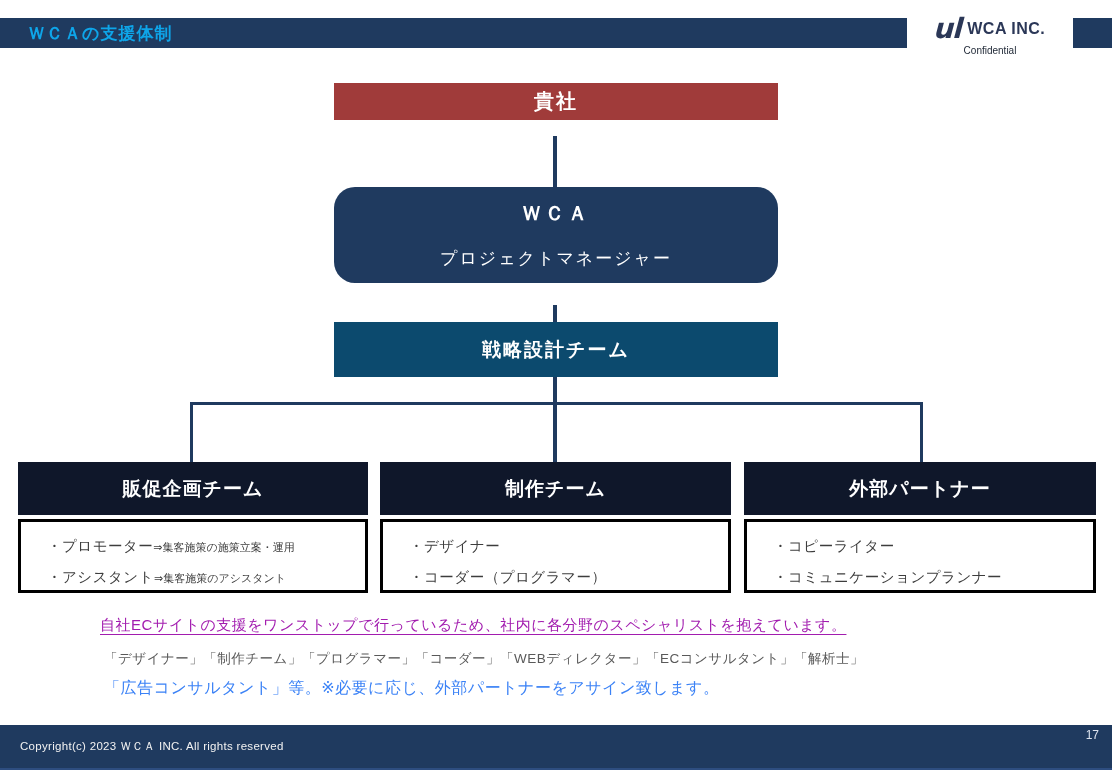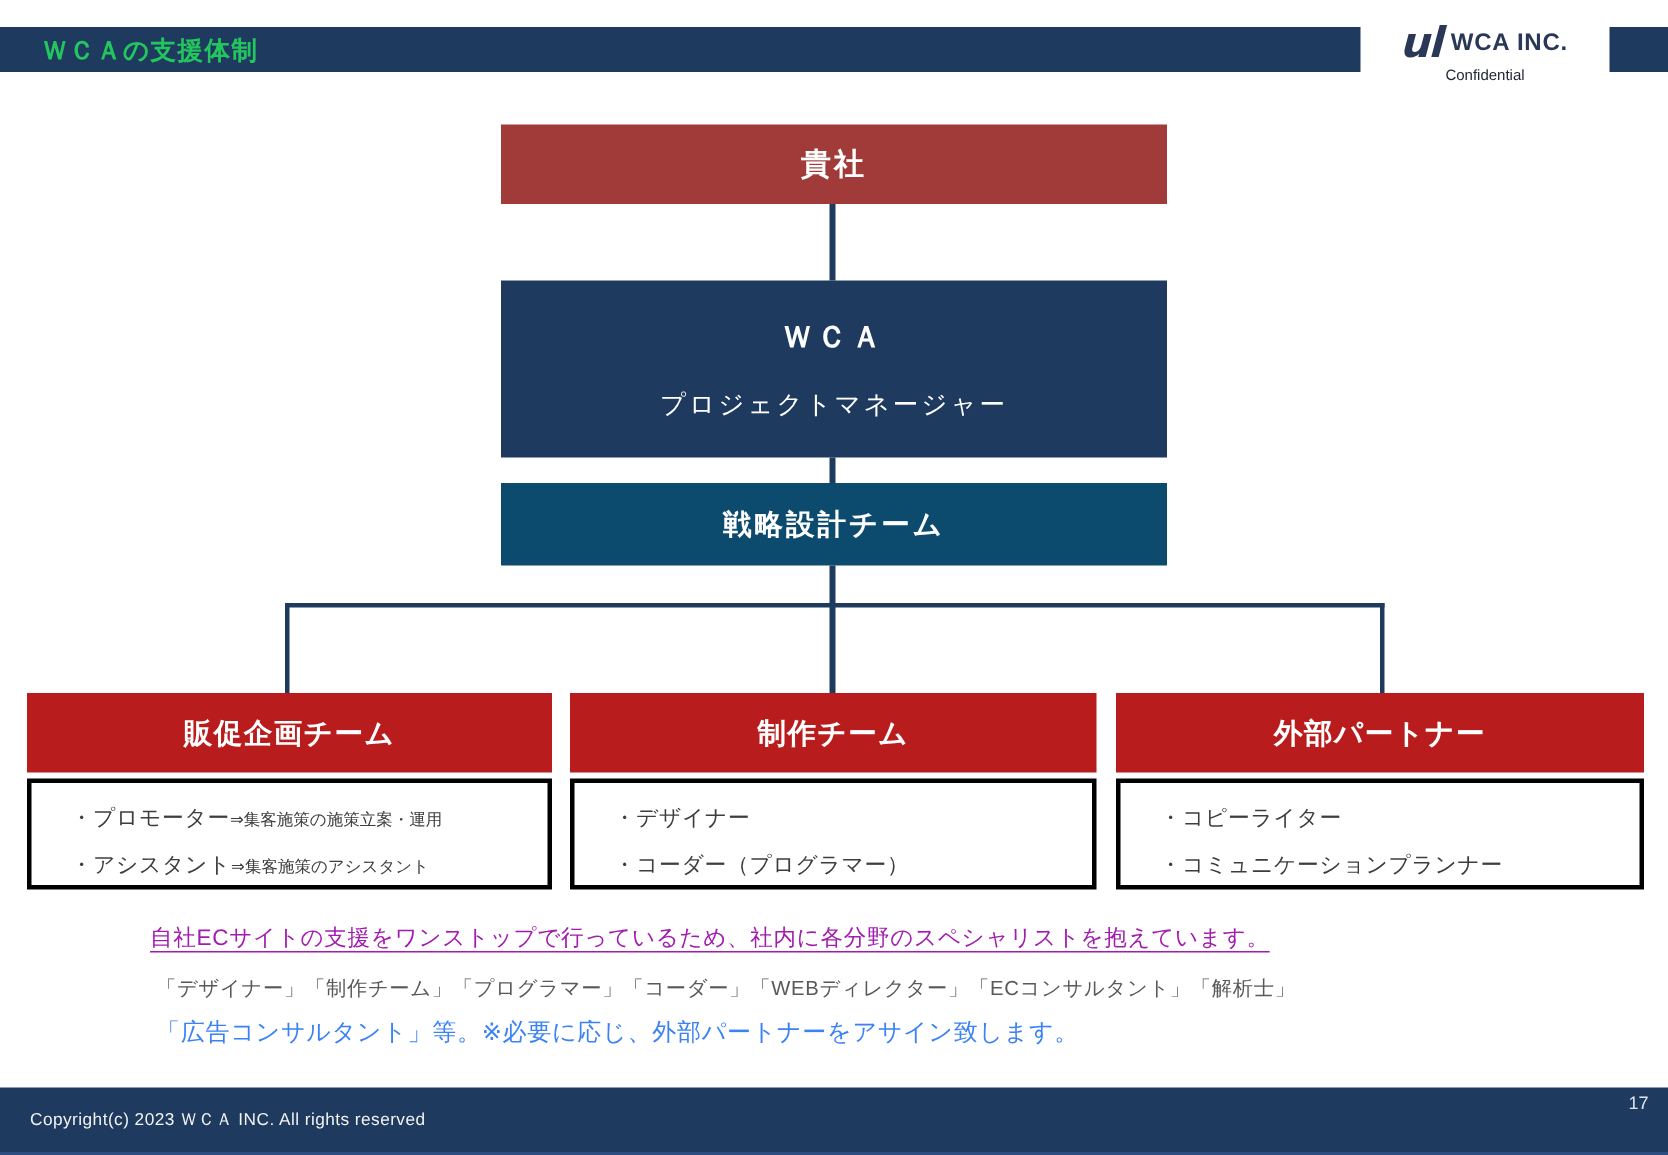--- a/index.html
+++ b/index.html
@@ -8,21 +8,21 @@
   .slide {
     position:relative; width:1112px; height:770px;
     background:#ffffff; overflow:hidden;
   }
   
   .topbar-left {
     position:absolute; left:0; top:18px; width:907px; height:30px;
     background:#1f3a5f; display:flex; align-items:center;
   }
   .topbar-title {
-    color:#22c55e; font-size:17px; font-weight:bold;
+    color:#0ea5e9; font-size:17px; font-weight:bold;
     letter-spacing:1px; padding-left:28px; white-space:nowrap;
   }
   .topbar-right {
     position:absolute; left:1073px; top:18px; width:39px; height:30px;
     background:#1f3a5f;
   }
   .logo-block {
     position:absolute; left:907px; top:14px; width:166px;
     display:flex; flex-direction:column; align-items:center;
   }
@@ -34,46 +34,46 @@
   }
   .logo-text {
     font-size:16px; font-weight:bold; color:#2b3757; letter-spacing:0.5px;
     white-space:nowrap;
   }
   .confidential { font-size:10px; color:#1c2533; margin-top:1px; }
 
   
   .obox { position:absolute; display:flex; align-items:center; justify-content:center; }
   .box-client {
-    left:334px; top:83px; width:444px; height:53px; background:#a03b3a;
+    left:334px; top:83px; width:444px; height:37px; background:#a03b3a;
     color:#ffffff; font-size:20px; font-weight:bold; letter-spacing:2px;
   }
   .box-wca {
-    left:334px; top:187px; width:444px; height:118px; background:#1f3a5f;
-    color:#ffffff; flex-direction:column; gap:20px;
+    left:334px; top:187px; width:444px; height:96px; background:#1f3a5f;
+    color:#ffffff; flex-direction:column; gap:20px;border-radius:21px;
   }
   .wca-line1 { font-size:20px; font-weight:bold; letter-spacing:3px; }
   .wca-line2 { font-size:17px; letter-spacing:2px; }
   .box-strategy {
     left:334px; top:322px; width:444px; height:55px; background:#0c4a6e;
     color:#ffffff; font-size:19px; font-weight:bold; letter-spacing:2px;
   }
 
   
   .conn { position:absolute; background:#1f3a5f; }
   .c-v1 { left:553px; top:136px; width:4px; height:51px; }
   .c-v2 { left:553px; top:305px; width:4px; height:17px; }
   .c-vc { left:553px; top:377px; width:4px; height:85px; }
   .c-h  { left:190px; top:402px; width:733px; height:3px; }
   .c-vl { left:190px; top:402px; width:3px; height:60px; }
   .c-vr { left:920px; top:402px; width:3px; height:60px; }
 
   
   .team-head {
-    position:absolute; top:462px; height:53px; background:#b91c1c;
+    position:absolute; top:462px; height:53px; background:#0f172a;
     color:#ffffff; font-size:19px; font-weight:bold; letter-spacing:1px;
     display:flex; align-items:center; justify-content:center;
   }
   .team-body {
     position:absolute; top:519px; height:74px; background:#ffffff;
     border:3px solid #000000; padding:9px 4px 4px 26px;
     display:flex; flex-direction:column; justify-content:flex-start;
   }
   .t1 { left:18px;  width:350px; }
   .t2 { left:380px; width:351px; }

